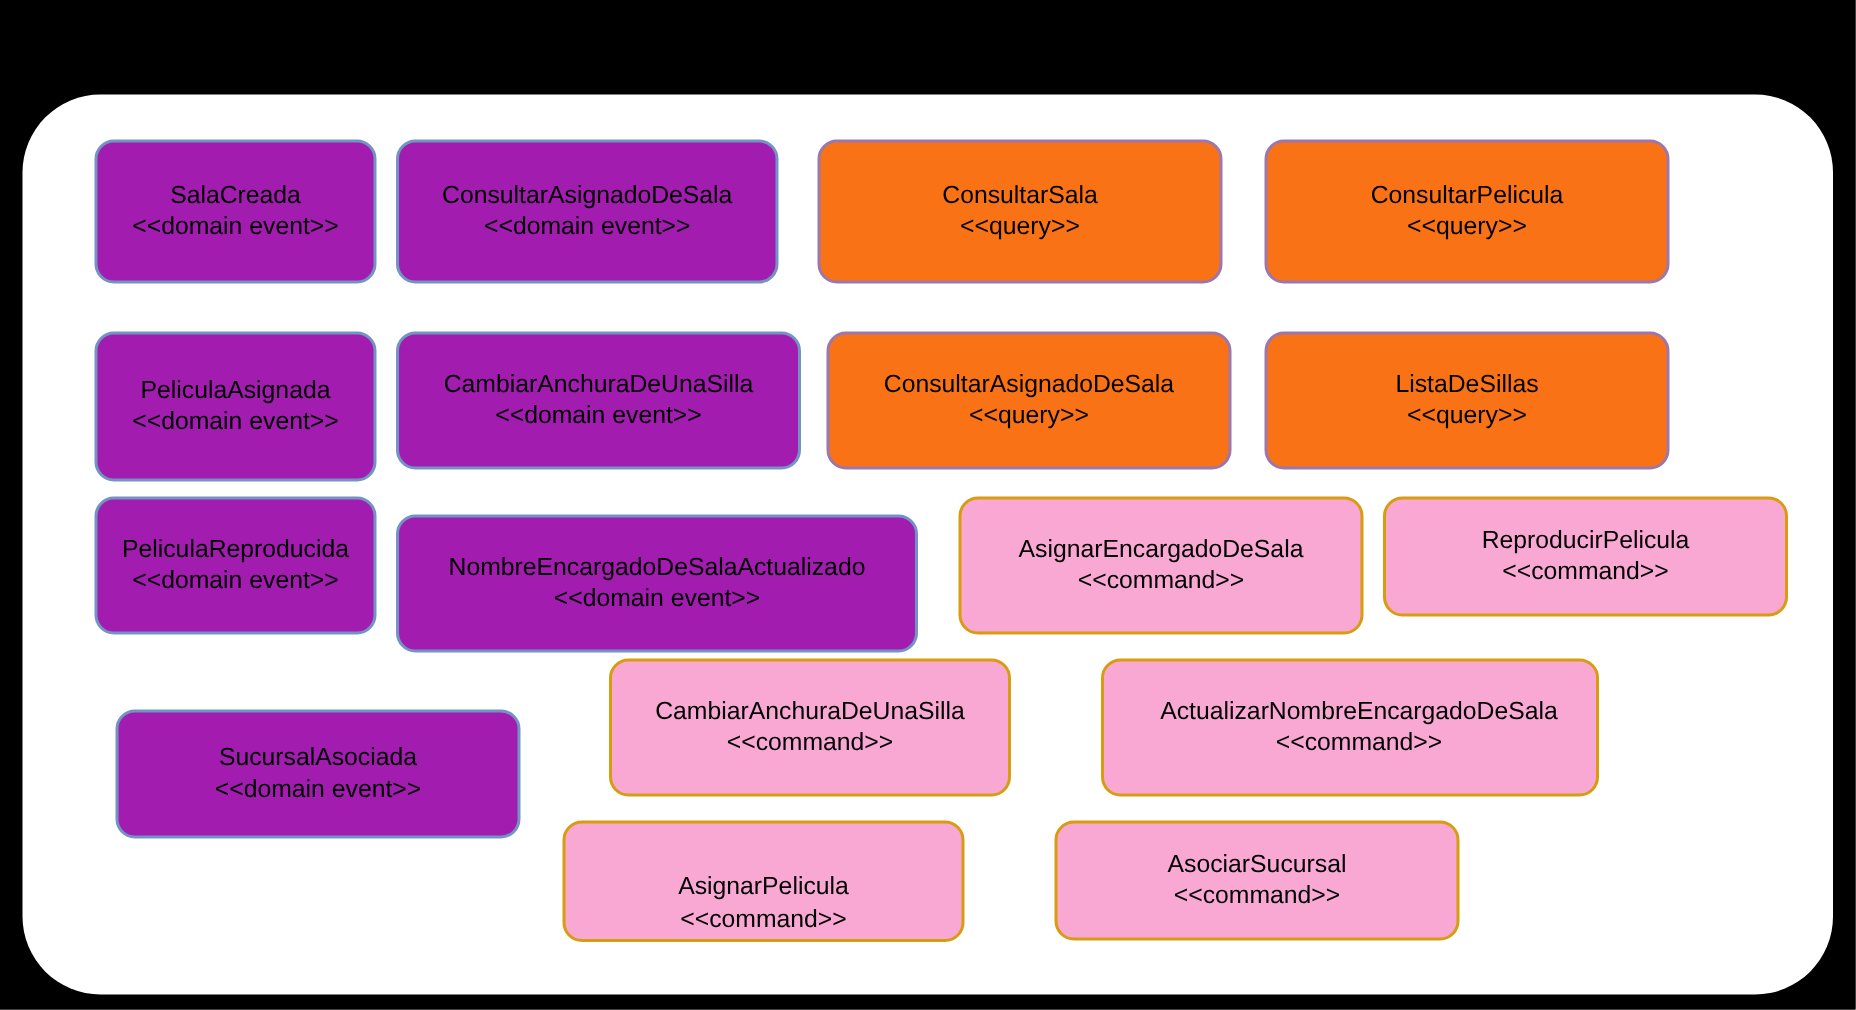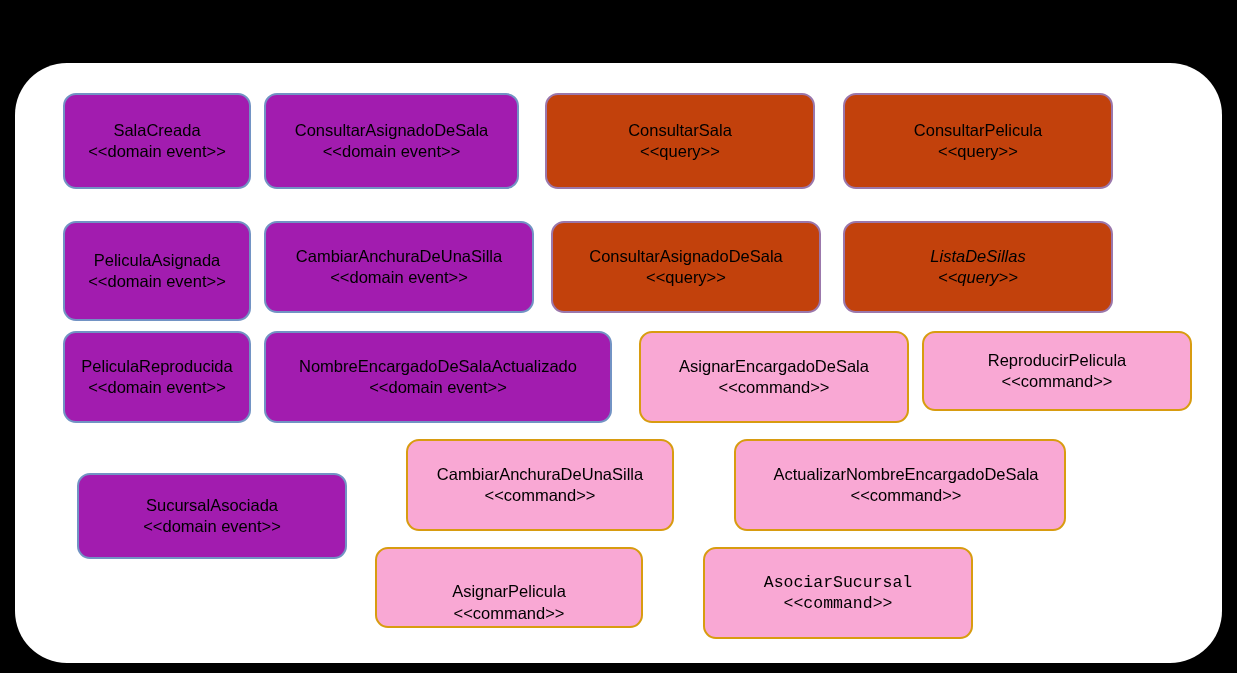--- a/index.html
+++ b/index.html
@@ -39,21 +39,21 @@
     padding: 2px 6px;
   }
   .node .nm { display: block; white-space: nowrap; }
   .node .st { display: block; white-space: nowrap; }
 
   .t-event {
     background: #a21caf;
     border-color: #7293c4;
   }
   .t-query {
-    background: #c2410c;
+    background: #f97316;
     border-color: #9b77ab;
   }
   .t-command {
     background: #f9a8d4;
     border-color: #d89c10;
   }
 </style>
 </head>
 <body>
 
@@ -79,29 +79,29 @@
       <span class="st">&lt;&lt;domain event&gt;&gt;</span>
     </div>
     <div class="node t-event" style="left: 249px; top: 158px; width: 270px; height: 92px;">
       <span class="nm">CambiarAnchuraDeUnaSilla</span>
       <span class="st">&lt;&lt;domain event&gt;&gt;</span>
     </div>
     <div class="node t-query" style="left: 536px; top: 158px; width: 270px; height: 92px;">
       <span class="nm">ConsultarAsignadoDeSala</span>
       <span class="st">&lt;&lt;query&gt;&gt;</span>
     </div>
-    <div class="node t-query" style="left: 828px; top: 158px; width: 270px; height: 92px; font-style: italic;">
+    <div class="node t-query" style="left: 828px; top: 158px; width: 270px; height: 92px;">
       <span class="nm">ListaDeSillas</span>
       <span class="st">&lt;&lt;query&gt;&gt;</span>
     </div>
     <div class="node t-event" style="left: 48px; top: 268px; width: 188px; height: 92px;">
       <span class="nm">PeliculaReproducida</span>
       <span class="st">&lt;&lt;domain event&gt;&gt;</span>
     </div>
-    <div class="node t-event" style="left: 249px; top: 268px; width: 348px; height: 92px;">
+    <div class="node t-event" style="left: 249px; top: 280px; width: 348px; height: 92px;">
       <span class="nm">NombreEncargadoDeSalaActualizado</span>
       <span class="st">&lt;&lt;domain event&gt;&gt;</span>
     </div>
     <div class="node t-command" style="left: 624px; top: 268px; width: 270px; height: 92px;">
       <span class="nm">AsignarEncargadoDeSala</span>
       <span class="st">&lt;&lt;command&gt;&gt;</span>
     </div>
     <div class="node t-command" style="left: 907px; top: 268px; width: 270px; height: 80px;">
       <span class="nm">ReproducirPelicula</span>
       <span class="st">&lt;&lt;command&gt;&gt;</span>
@@ -115,17 +115,17 @@
       <span class="st">&lt;&lt;command&gt;&gt;</span>
     </div>
     <div class="node t-event" style="left: 62px; top: 410px; width: 270px; height: 86px;">
       <span class="nm">SucursalAsociada</span>
       <span class="st">&lt;&lt;domain event&gt;&gt;</span>
     </div>
     <div class="node t-command" style="left: 360px; top: 484px; width: 268px; height: 81px; justify-content: flex-end;">
       <span class="nm">AsignarPelicula</span>
       <span class="st">&lt;&lt;command&gt;&gt;</span>
     </div>
-    <div class="node t-command" style="left: 688px; top: 484px; width: 270px; height: 92px; font-family: Liberation Mono, monospace;">
+    <div class="node t-command" style="left: 688px; top: 484px; width: 270px; height: 80px;">
       <span class="nm">AsociarSucursal</span>
       <span class="st">&lt;&lt;command&gt;&gt;</span>
     </div>
   </div>
 
 </body></html>

